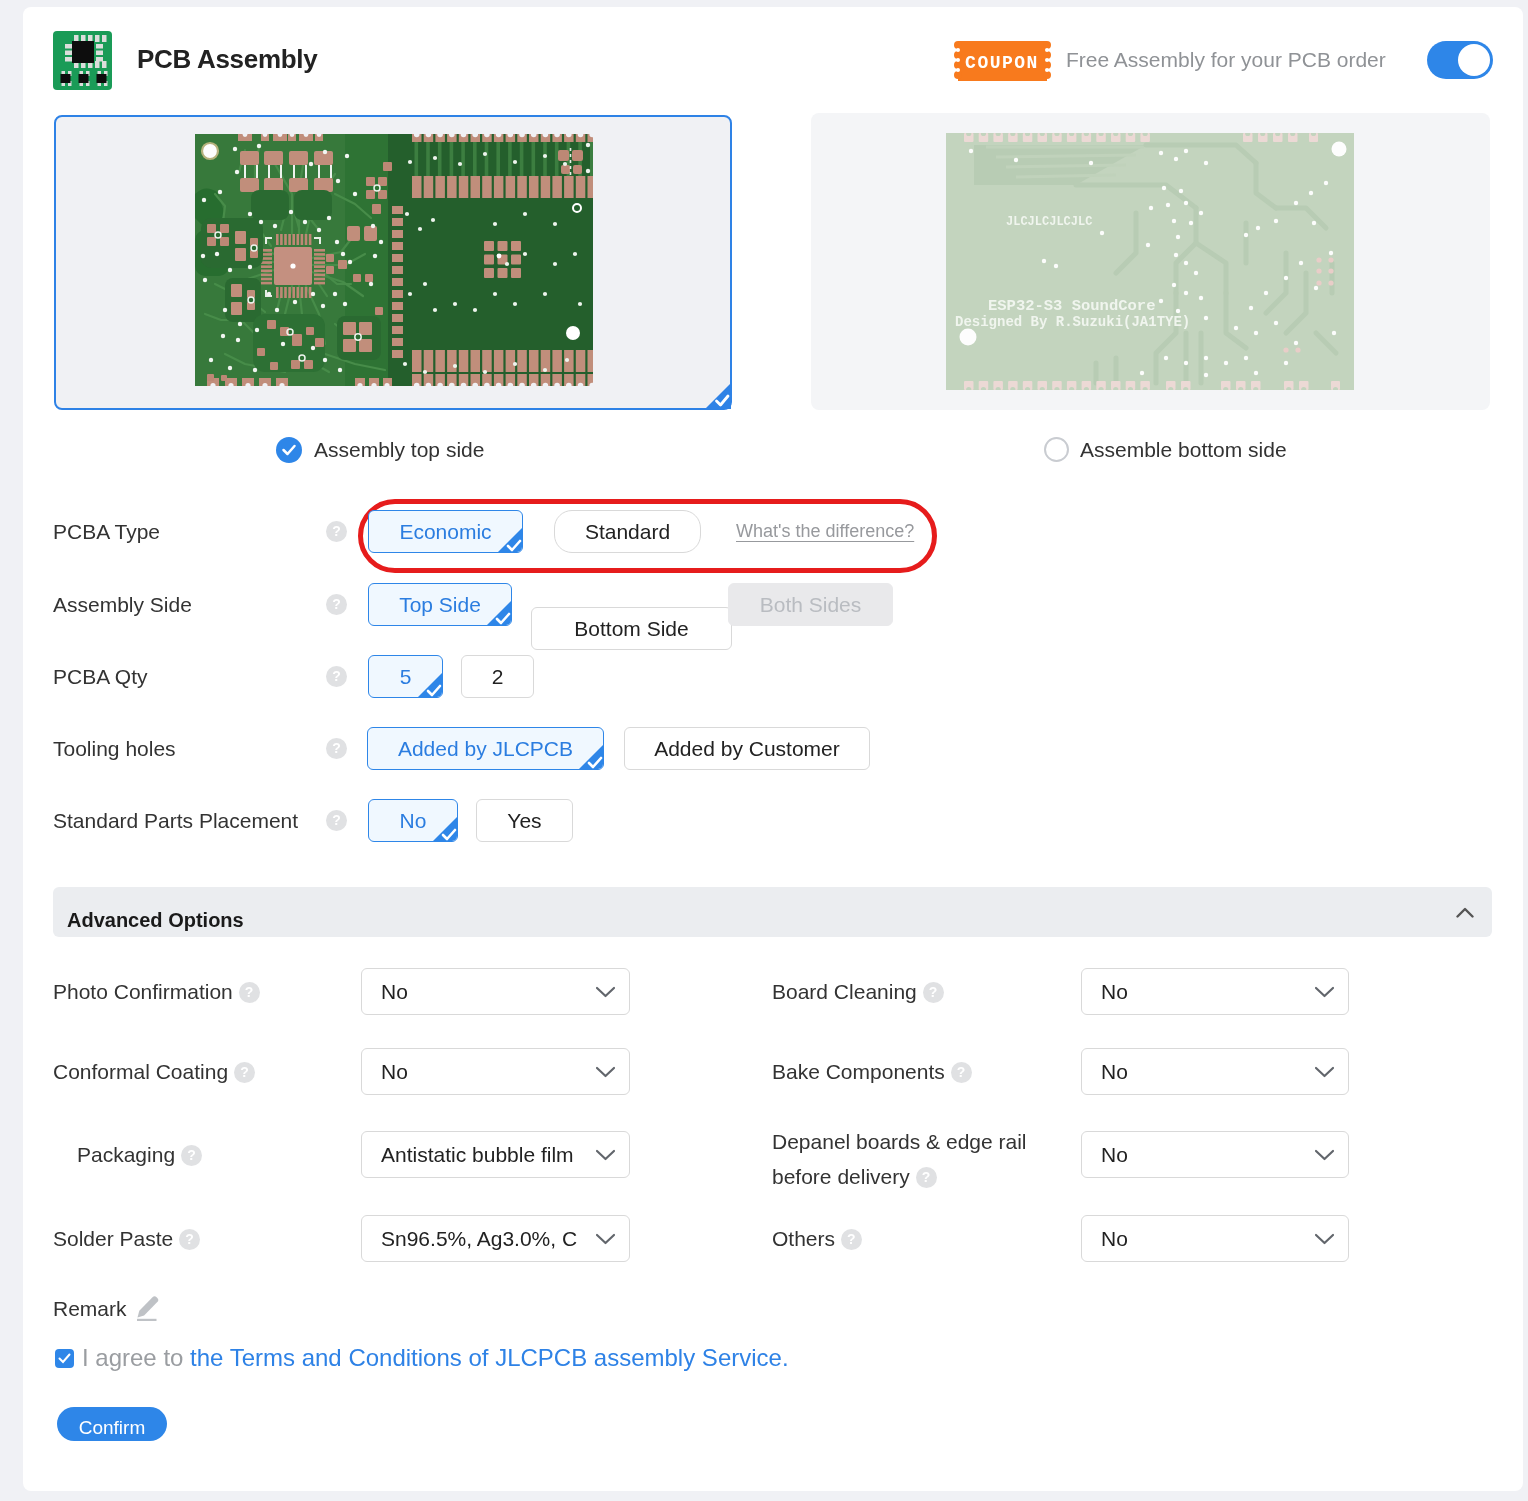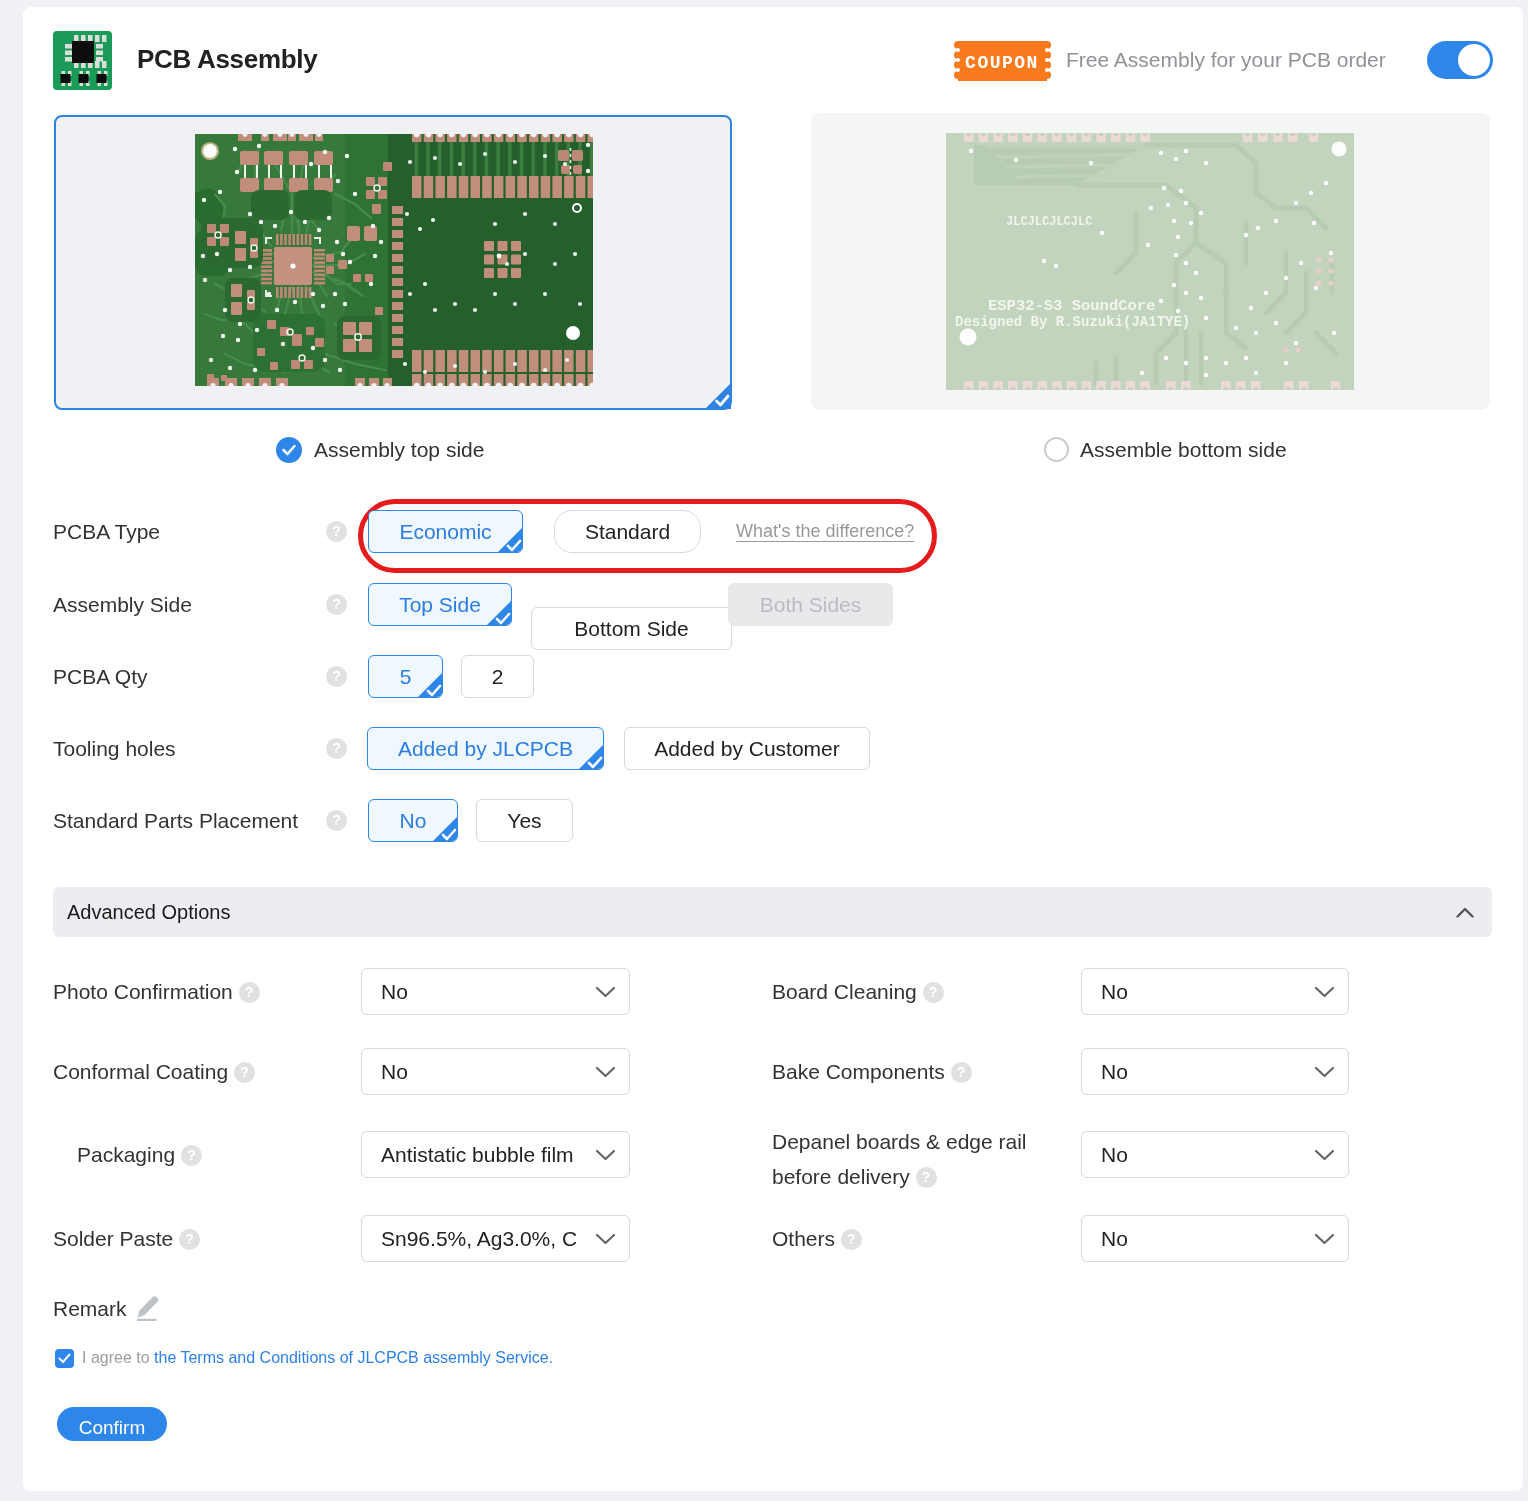--- a/index.html
+++ b/index.html
@@ -17,21 +17,21 @@
 .radiolabel { font-size:21px; color:#333; line-height:26px; }
 .rowlabel { font-size:21px; color:#333; line-height:26px; }
 .qicon { width:21px; height:21px; background:#e0e1e3; color:#fff; border-radius:50%; font-size:14px; font-weight:bold; text-align:center; line-height:21px; display:inline-block; vertical-align:2px; }
 .btn { position:absolute; height:43px; border:1px solid #d9d9d9; border-radius:6px; background:#fff; color:#222; font-size:21px; text-align:center; line-height:41px; }
 .btn.sel { border:1px solid #2e86e8; background:#f0f8ff; color:#2b7de0; overflow:hidden; }
 .btn.dis { background:#e9e9eb; border:1px solid #e9e9eb; color:#b9bcc1; }
 .ckm { position:absolute; right:-1px; bottom:-2px; }
 #redring { left:358px; top:499px; width:579px; height:74px; border:5px solid #e61c1c; border-radius:37px; }
 #difflink { left:736px; top:521px; font-size:18px; color:#97999d; text-decoration:underline; text-underline-offset:4px; }
 #advbar { left:53px; top:887px; width:1439px; height:50px; background:#ebedf0; border-radius:6px; }
-#advbar span { position:absolute; left:14px; top:0; font-size:20px; font-weight:400; color:#1a1a1a; line-height:50px; }
+#advbar span { position:absolute; left:14px; top:8px; font-size:20px; font-weight:700; color:#1a1a1a; line-height:50px; }
 .sel-box { position:absolute; width:269px; height:47px; border:1px solid #d9d9d9; border-radius:6px; background:#fff; font-size:21px; color:#222; line-height:45px; padding-left:19px; white-space:nowrap; overflow:hidden; }
 .chev { position:absolute; right:13px; top:17px; }
 #agree-box { left:55px; top:1349px; width:19px; height:19px; background:#2e86e8; border-radius:4px; }
 #confirm { left:57px; top:1407px; width:110px; height:34px; background:#2e86e8; border-radius:21px; color:#fff; font-size:19px; font-weight:400; text-align:center; line-height:42px; }
 </style>
 </head>
 <body>
 <div id="card"></div>
 
 <svg class="abs" style="left:53px; top:31px;" width="59" height="59" viewBox="0 0 59 59">
@@ -794,14 +794,14 @@
 <div class="abs rowlabel" style="left:53px; top:1296px;">Remark</div>
 <svg class="abs" style="left:135px; top:1293px;" width="26" height="28" viewBox="0 0 26 28">
     <path d="M2.5 24.5 L4.3 17.8 L17.5 4.2 Q19.5 2.2 21.6 4.2 L22.3 4.9 Q24.3 7 22.3 9.1 L9.1 22.6 Z" fill="#bfc2c6"></path>
     <rect x="2" y="25.8" width="19.5" height="2.6" fill="#bfc2c6"></rect>
   </svg>
 <div class="abs" id="agree-box">
     <svg style="position:absolute;left:3px;top:4px;" width="13" height="11" viewBox="0 0 13 11">
       <path d="M1.5 5.5 L5 9 L11.5 1.5" stroke="#fff" stroke-width="2" fill="none" stroke-linecap="round"></path>
     </svg>
   </div>
-<div class="abs" style="left:82px; top:1347px; font-size:16px; line-height:22px; color:#9a9da1;">I agree to <span style="color:#2e82e6;">the Terms and Conditions of JLCPCB assembly Service.</span></div>
+<div class="abs" style="left:82px; top:1347px; font-size:24px; line-height:22px; color:#9a9da1;">I agree to <span style="color:#2e82e6;">the Terms and Conditions of JLCPCB assembly Service.</span></div>
 <div class="abs" id="confirm">Confirm</div>
 
 </body></html>

